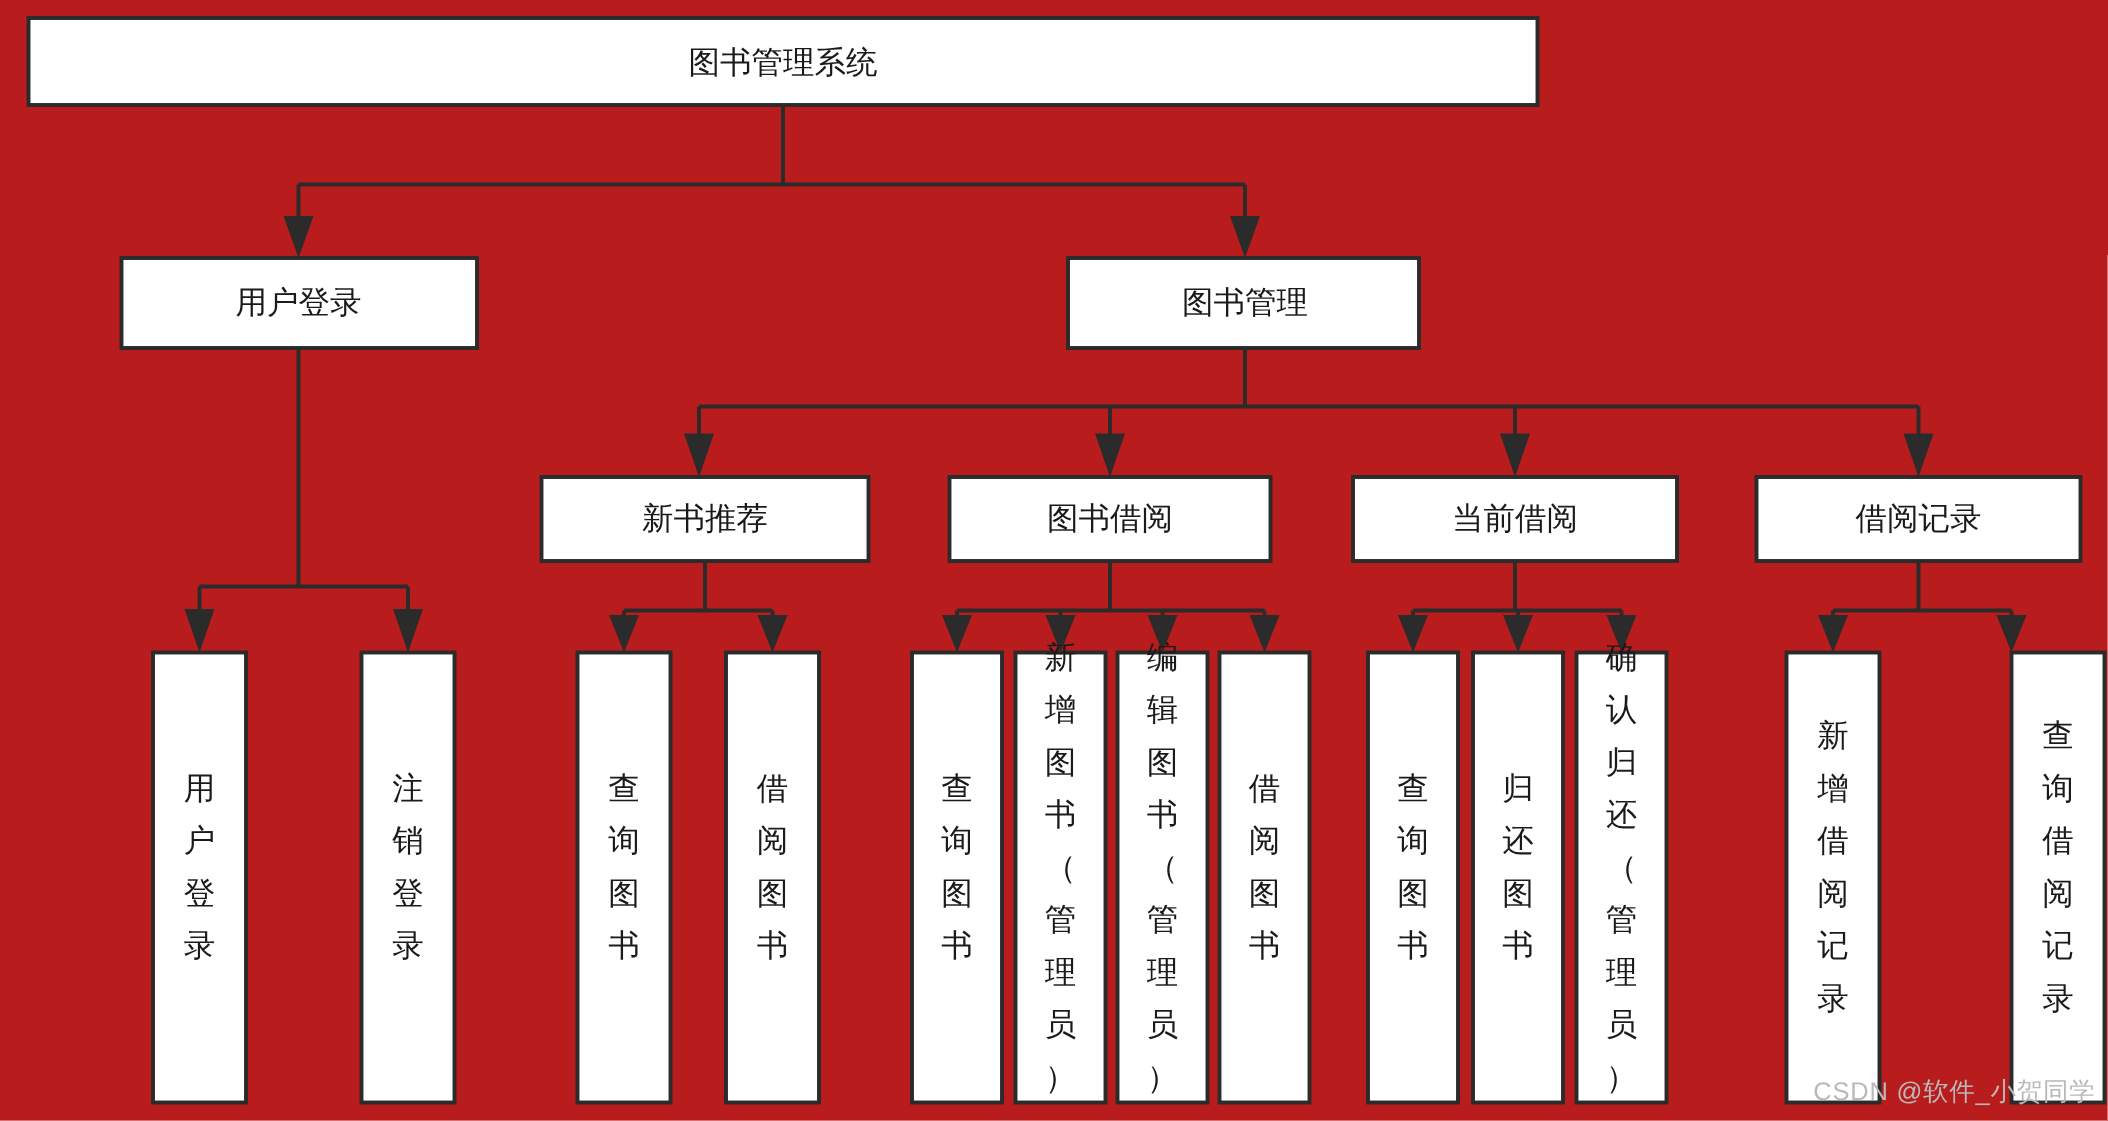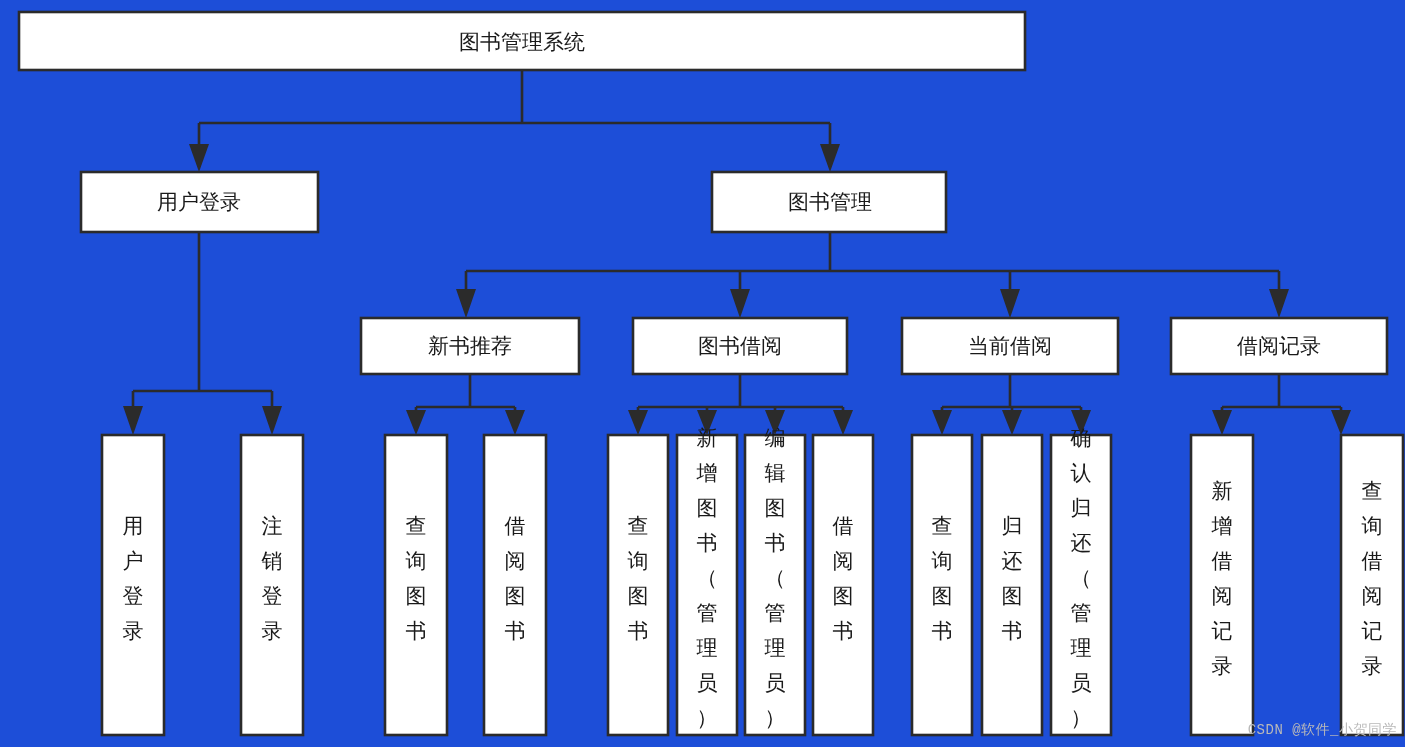--- a/index.html
+++ b/index.html
@@ -10,21 +10,21 @@
   body {
     width: 1405px;
     height: 747px;
     font-family: "Liberation Sans", "DejaVu Sans", sans-serif;
     overflow: hidden;
   }
   #diagram-root {
     position: relative;
     width: 1405px;
     height: 747px;
-    background: #1d4ed8;
+    background: #b91c1c;
   }
   svg.diagram-canvas {
     position: absolute;
     left: 0;
     top: 0;
     width: 1405px;
     height: 747px;
     display: block;
   }
   .node-box {
@@ -52,22 +52,22 @@
   .node-label-v {
     font-family: "Liberation Sans", "DejaVu Sans", sans-serif;
     font-size: 21px;
     fill: #1a1a1a;
     text-anchor: middle;
   }
   .watermark {
     position: absolute;
     right: 8px;
     bottom: 8px;
-    font-family: Liberation Mono, monospace;
-    font-size: 14px;
+    font-family: Liberation Sans, sans-serif;
+    font-size: 17px;
     color: #b9b9b9;
     letter-spacing: 0.5px;
     white-space: nowrap;
     pointer-events: none;
   }
 </style>
 </head>
 <body>
 
 <div id="diagram-root">

